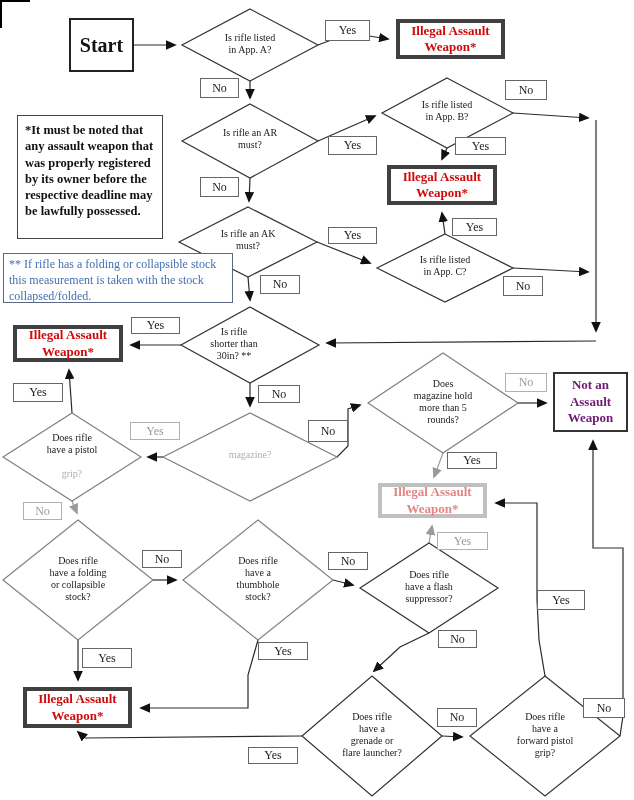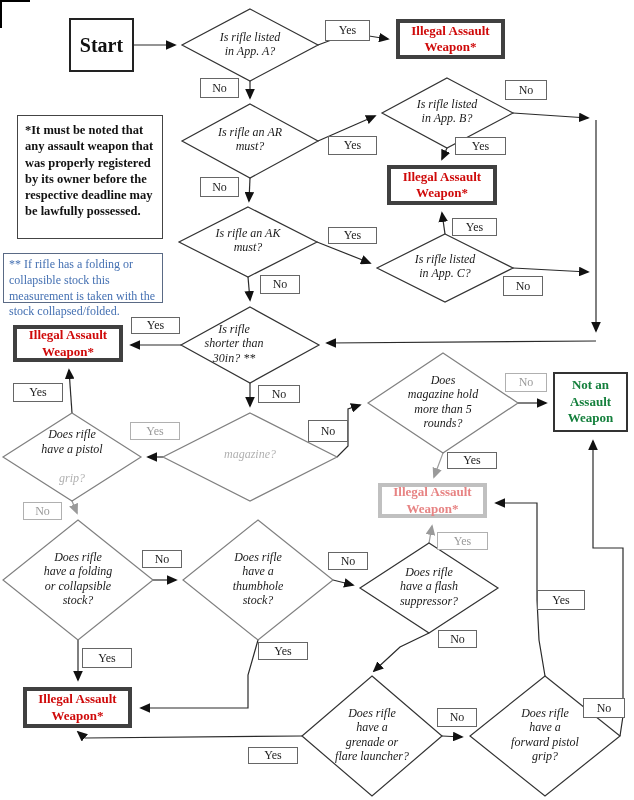--- a/index.html
+++ b/index.html
@@ -4,29 +4,29 @@
 <style>
   html,body{margin:0;padding:0;background:#fff;}
   .stage{position:relative;width:634px;height:800px;background:#fff;
          font-family:"Liberation Serif",serif;overflow:hidden;}
   .stage svg{position:absolute;left:0;top:0;z-index:1;}
   .node{position:absolute;background:#fff;display:flex;align-items:center;justify-content:center;
         text-align:center;white-space:pre-line;box-sizing:border-box;z-index:3;}
   .start{border:2px solid #222;font-weight:bold;font-size:20px;color:#111;}
   .iaw{border:4px solid #404040;font-weight:bold;font-size:13px;color:#cf0a0a;line-height:1.25;}
   .iaw.faded{border-color:#c0c0c0;color:#e78383;}
-  .naw{border:2px solid #333;font-weight:bold;font-size:13px;color:#15803d;line-height:1.3;}
+  .naw{border:2px solid #333;font-weight:bold;font-size:13px;color:#701a75;line-height:1.3;}
   .note{position:absolute;background:#fff;box-sizing:border-box;text-align:left;z-index:3;}
   .note1{border:1px solid #444;font-weight:bold;font-size:12.5px;line-height:1.3;color:#111;padding:6px 7px;}
   .note2{border:1px solid #5a6a85;font-size:12px;line-height:1.32;color:#4470b2;padding:3px 5px;}
   .lbl{position:absolute;background:#fff;border:1px solid #666;box-sizing:border-box;
        font-size:12px;color:#222;display:flex;align-items:center;justify-content:center;z-index:4;}
   .lbl.g{border-color:#b0b0b0;color:#9a9a9a;}
-  .dtext{position:absolute;transform:translate(-50%,-50%);text-align:center;font-size:12px;
-         line-height:1.2;color:#1a1a1a;white-space:pre-line;z-index:2;font-style:italic;}
+  .dtext{position:absolute;transform:translate(-50%,-50%);text-align:center;font-size:10px;
+         line-height:1.2;color:#1a1a1a;white-space:pre-line;z-index:2;}
   .dtext .fw{color:#b0b0b0;display:block;}
   .dtext .mw{display:block;white-space:pre-line;}
   .artifact{position:absolute;background:#000;z-index:5;}
 </style>
 </head>
 <body>
 
 <div class="stage">
 
   <svg width="634" height="800" viewBox="0 0 634 800">
@@ -105,21 +105,21 @@
 Weapon*</div>
   <div class="node iaw faded" style="left:378px;top:483px;width:109px;height:35px;">Illegal Assault
 Weapon*</div>
   <div class="node iaw" style="left:23px;top:687px;width:109px;height:41px;">Illegal Assault
 Weapon*</div>
   <div class="node naw" style="left:553px;top:372px;width:75px;height:60px;">Not an
 Assault
 Weapon</div>
 
   <div class="note note1" style="left:17px;top:115px;width:146px;height:124px;">*It must be noted that any assault weapon that was properly registered by its owner before the respective deadline may be lawfully possessed.</div>
-  <div class="note note2" style="left:3px;top:253px;width:160px;height:50px;">** If rifle has a folding or collapsible stock this measurement is taken with the stock collapsed/folded.</div>
+  <div class="note note2" style="left:3px;top:253px;width:230px;height:50px;">** If rifle has a folding or collapsible stock this measurement is taken with the stock collapsed/folded.</div>
 
   <div class="dtext" style="left:250px;top:44px;width:110px;">Is rifle listed
 in App. A?</div>
   <div class="dtext" style="left:250px;top:139px;width:110px;">Is rifle an AR
 must?</div>
   <div class="dtext" style="left:447px;top:111px;width:110px;">Is rifle listed
 in App. B?</div>
   <div class="dtext" style="left:248px;top:240px;width:110px;">Is rifle an AK
 must?</div>
   <div class="dtext" style="left:445px;top:266px;width:110px;">Is rifle listed

